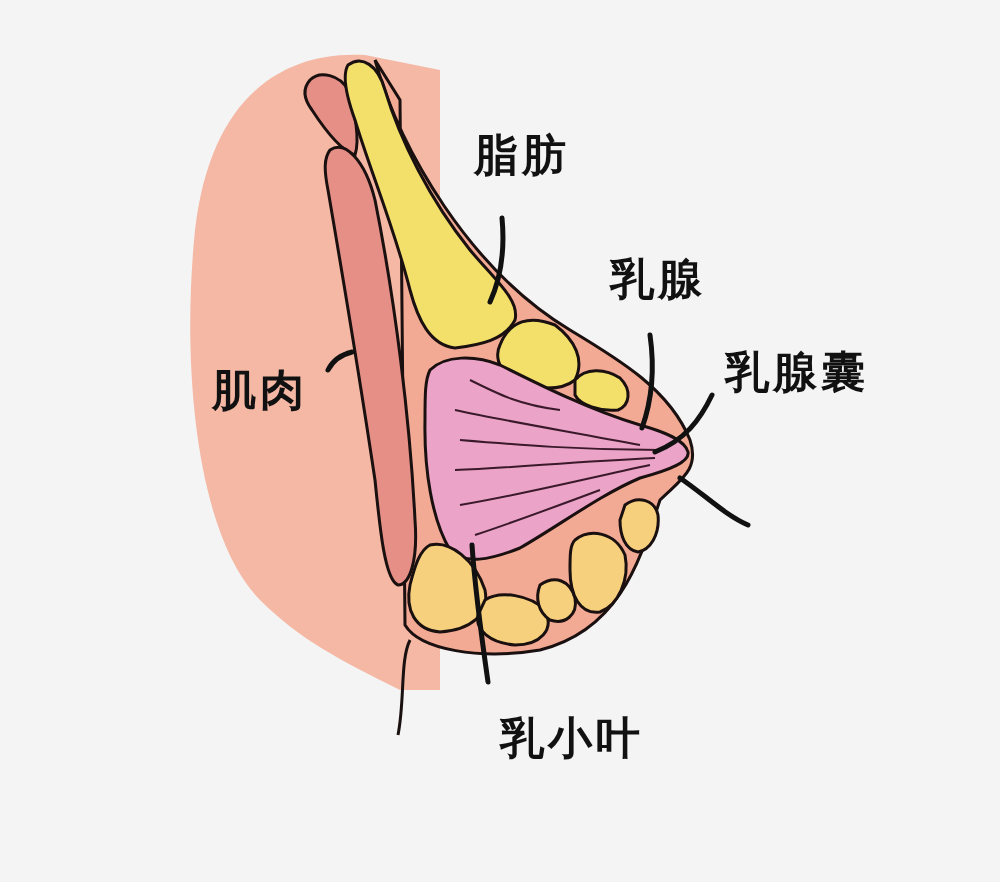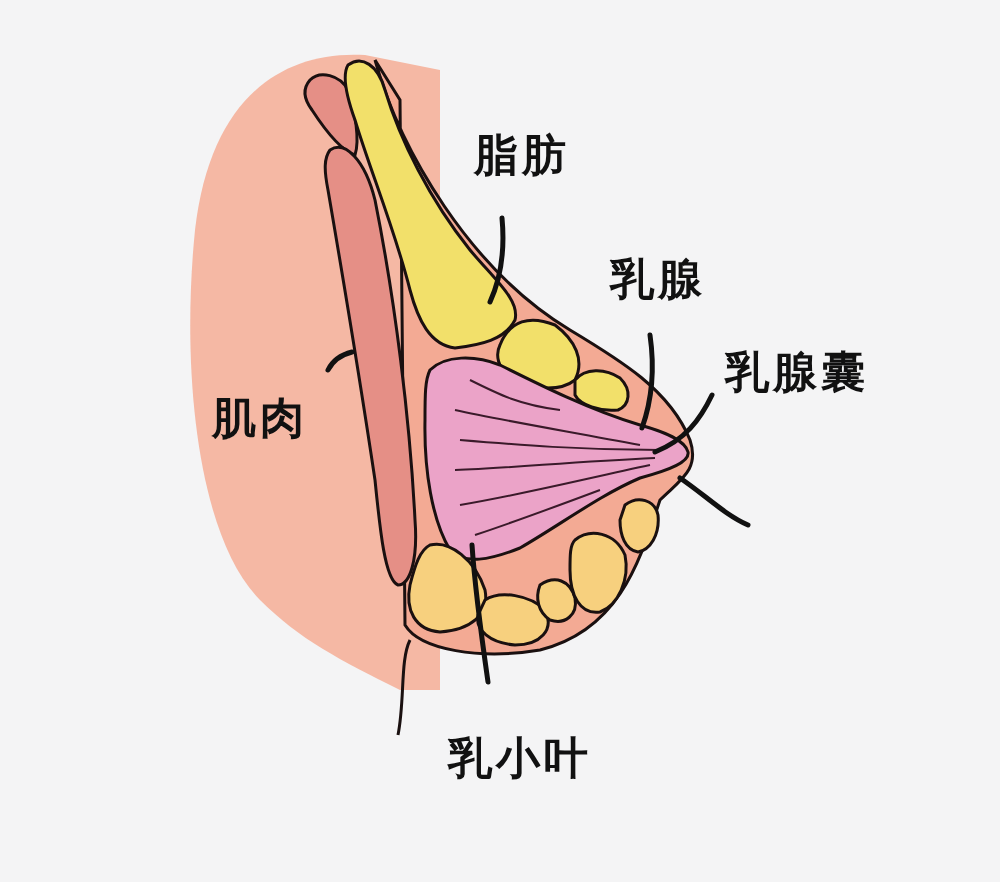--- a/index.html
+++ b/index.html
@@ -67,15 +67,15 @@
       <path d="M650 335 C 655 370, 652 400, 642 428"></path>
       <path d="M712 395 C 700 420, 685 440, 655 452"></path>
       <path d="M680 478 C 705 495, 725 515, 748 525"></path>
       <path d="M472 545 C 475 590, 482 640, 488 682"></path>
     </g>
   </svg>
 
   <div class="label" style="left:474px; top:133px;">脂肪</div>
   <div class="label" style="left:610px; top:257px;">乳腺</div>
   <div class="label" style="left:725px; top:350px;">乳腺囊</div>
-  <div class="label" style="left:212px; top:396px;text-align:center;">肌肉</div>
-  <div class="label" style="left:448px; top:716px;margin-top:20px;">乳小叶</div>
+  <div class="label" style="left:212px; top:368px;text-align:center;">肌肉</div>
+  <div class="label" style="left:500px; top:716px;">乳小叶</div>
 </div>
 
 </body></html>

